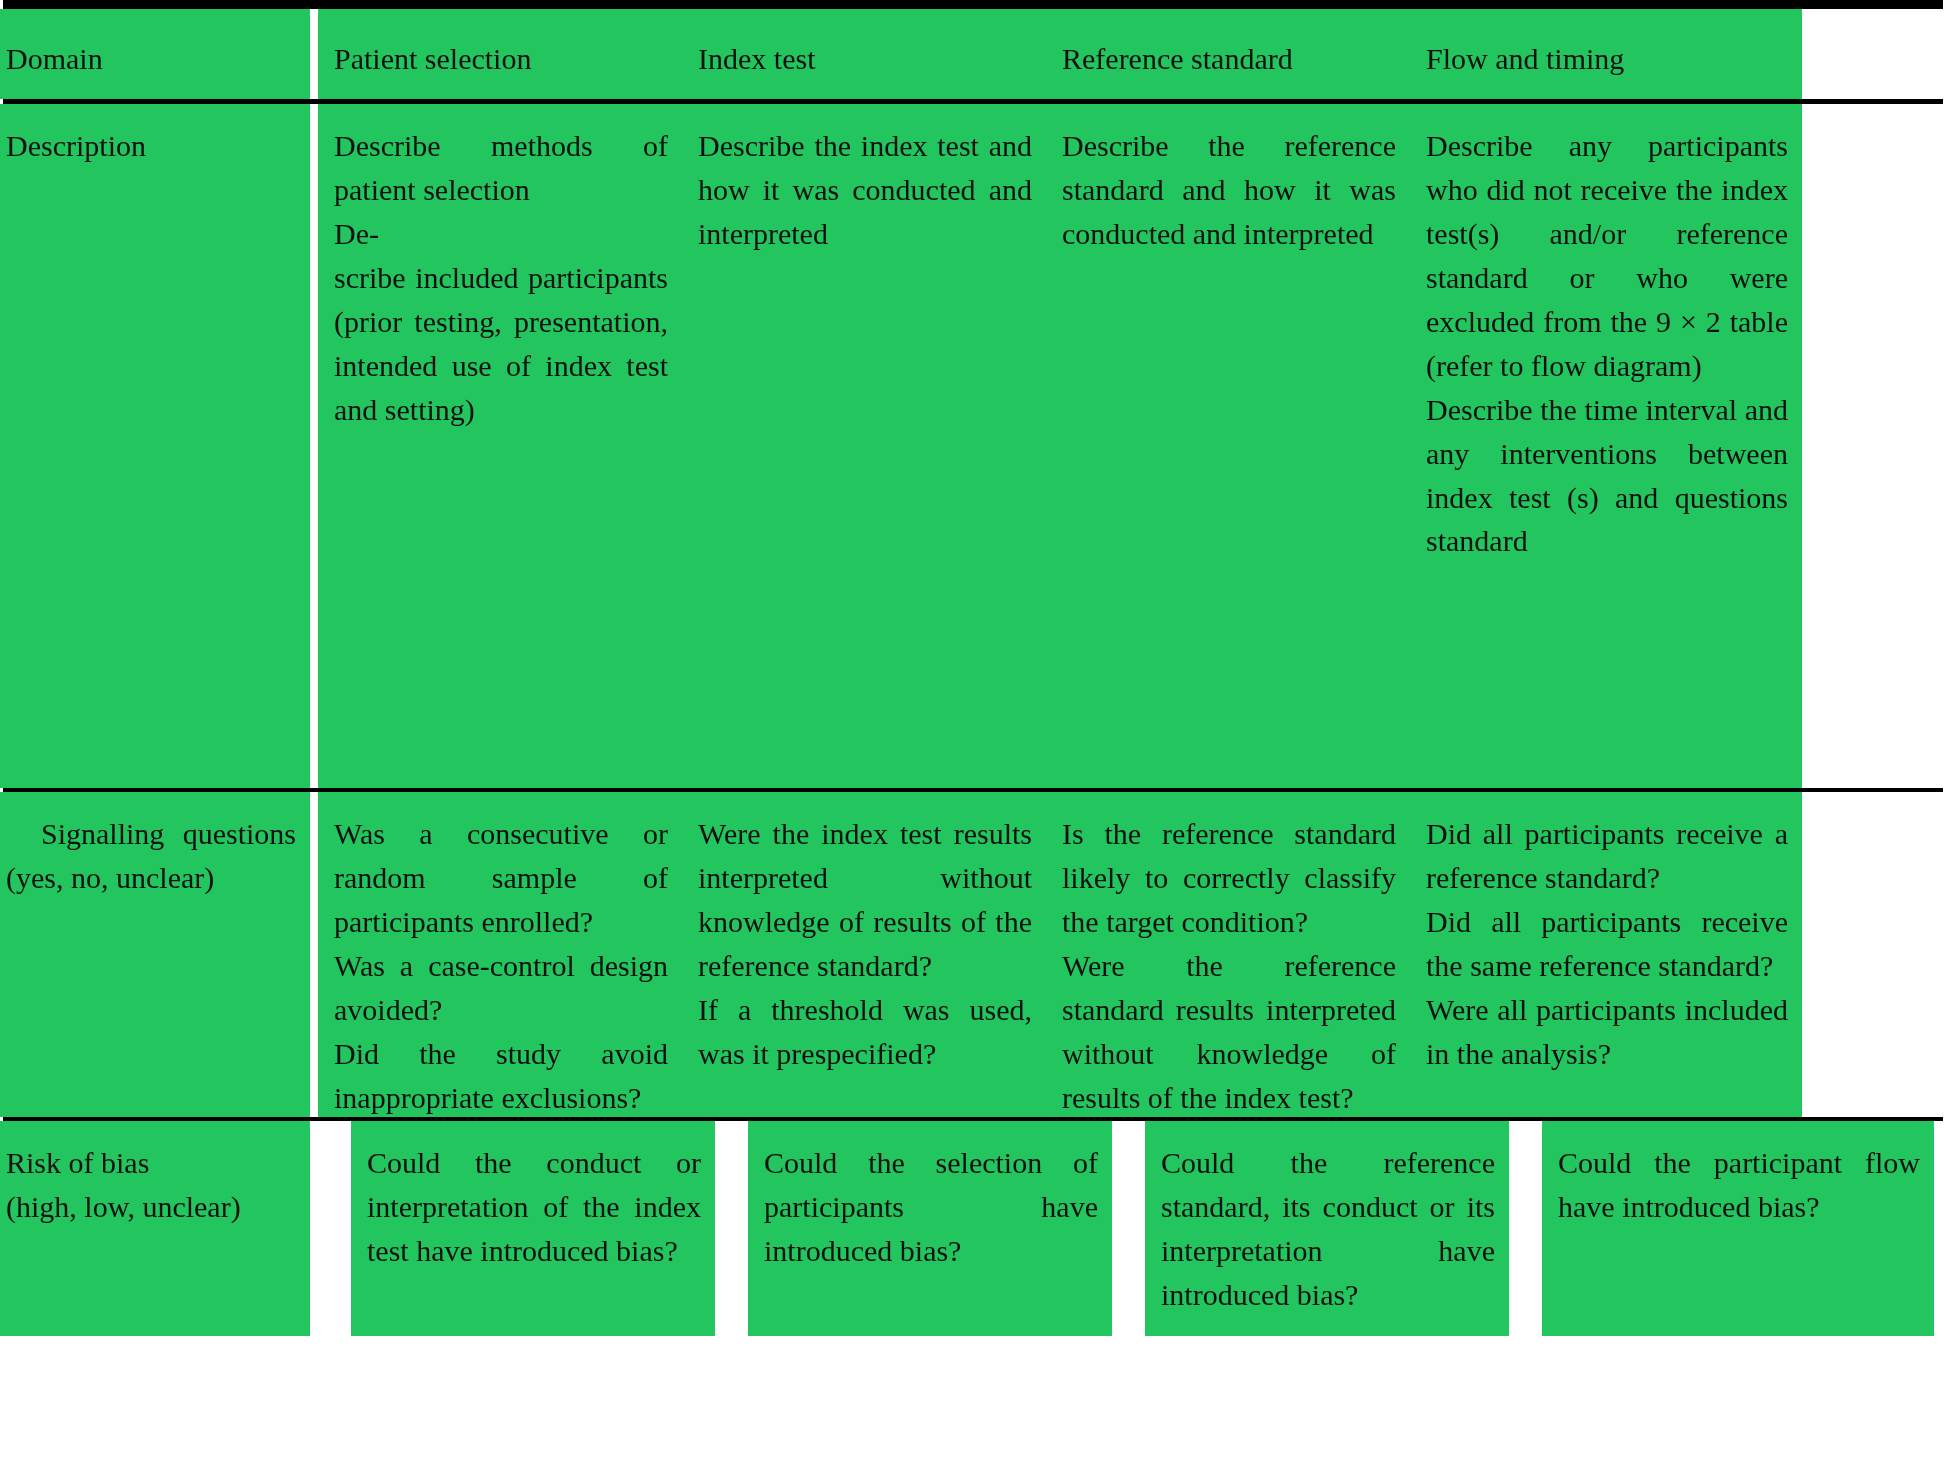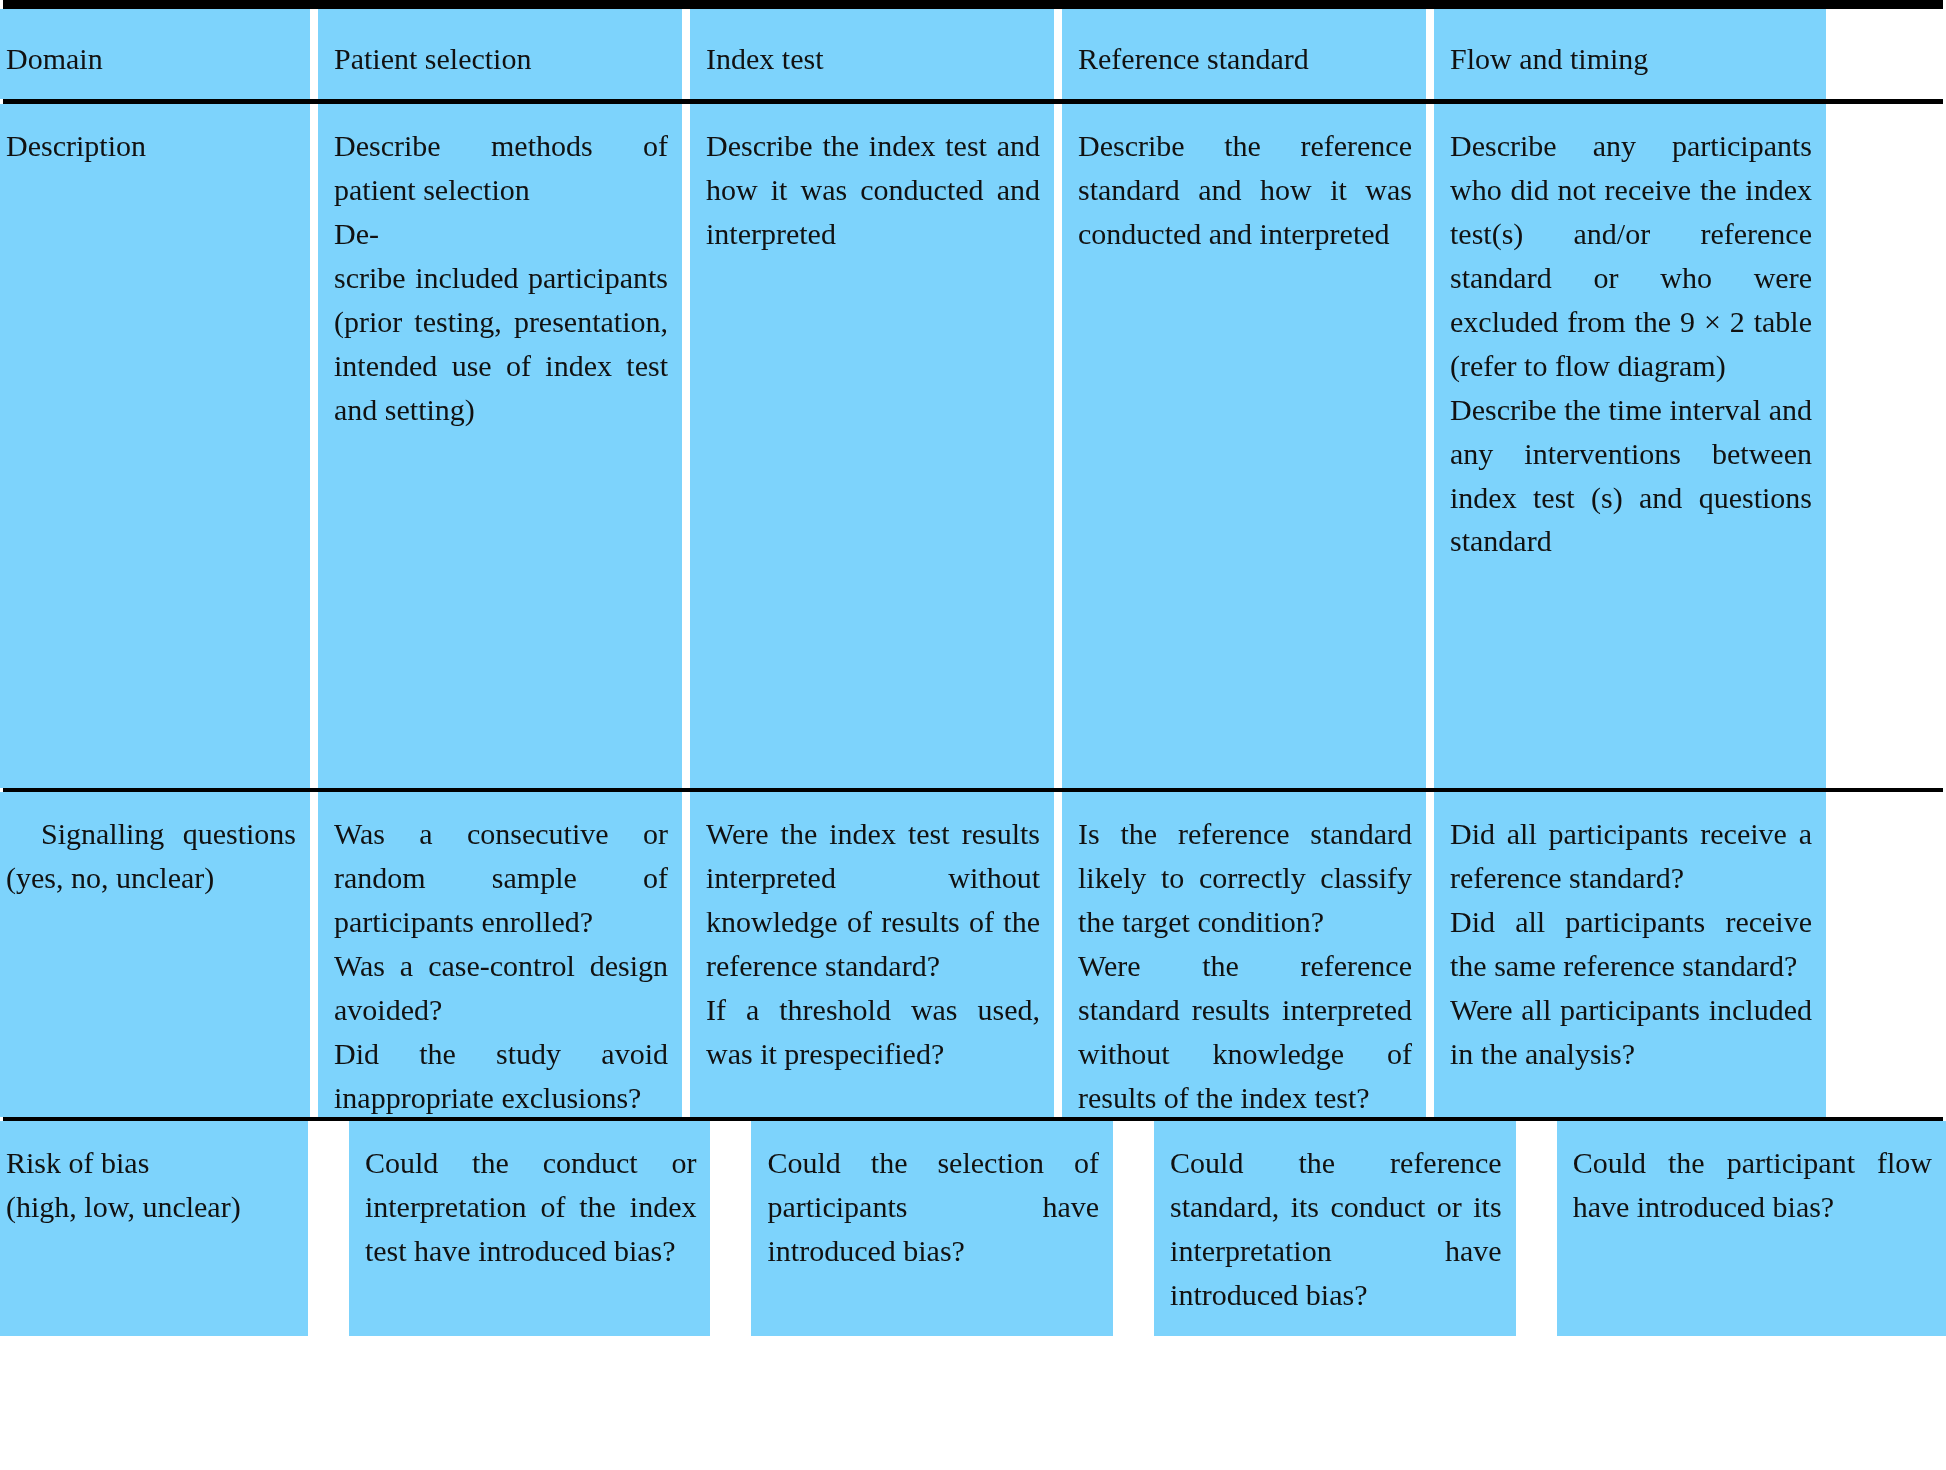--- a/index.html
+++ b/index.html
@@ -33,34 +33,34 @@
   .rule-band   { height: 4px; }
 
   .row {
     display: flex;
     width: 1946px;
     box-sizing: border-box;
     align-items: stretch;
   }
 
   .cell {
-    background: #7dd3fc;
+    background: #22c55e;
     box-sizing: border-box;
     padding: 20px 14px 22px 16px;
     font-size: 30px;
     line-height: 1.465;
     text-align: justify;
     -webkit-hyphens: none;
     hyphens: none;
     overflow: hidden;
   }
 
   
   .col-domain { width: 310px; margin-right: 8px; padding-left: 6px; }
-  .col-data   { width: 364px; margin-right: 8px; }
+  .col-data   { width: 364px; }
   .col-last   { width: 392px; margin-right: 0; }
 
   .row-header .cell {
     padding-top: 28px;
     padding-bottom: 26px;
     text-align: left;
   }
 
   .cell p {
     margin: 0;

